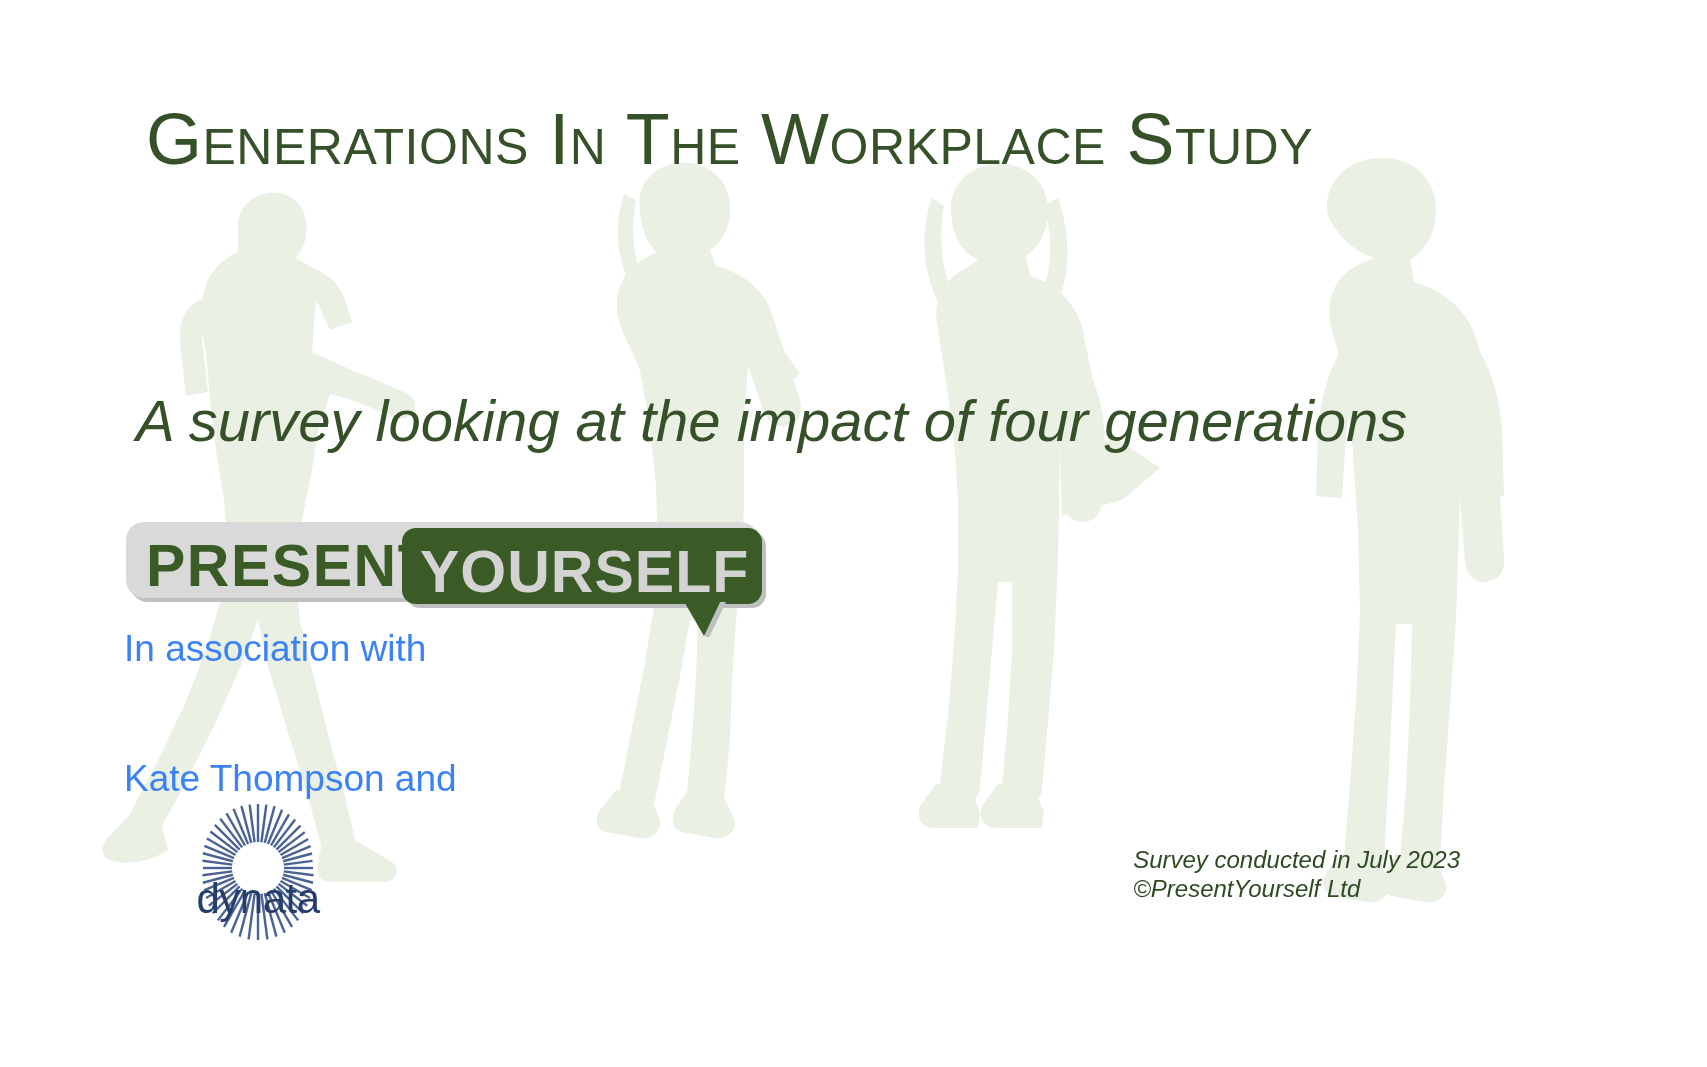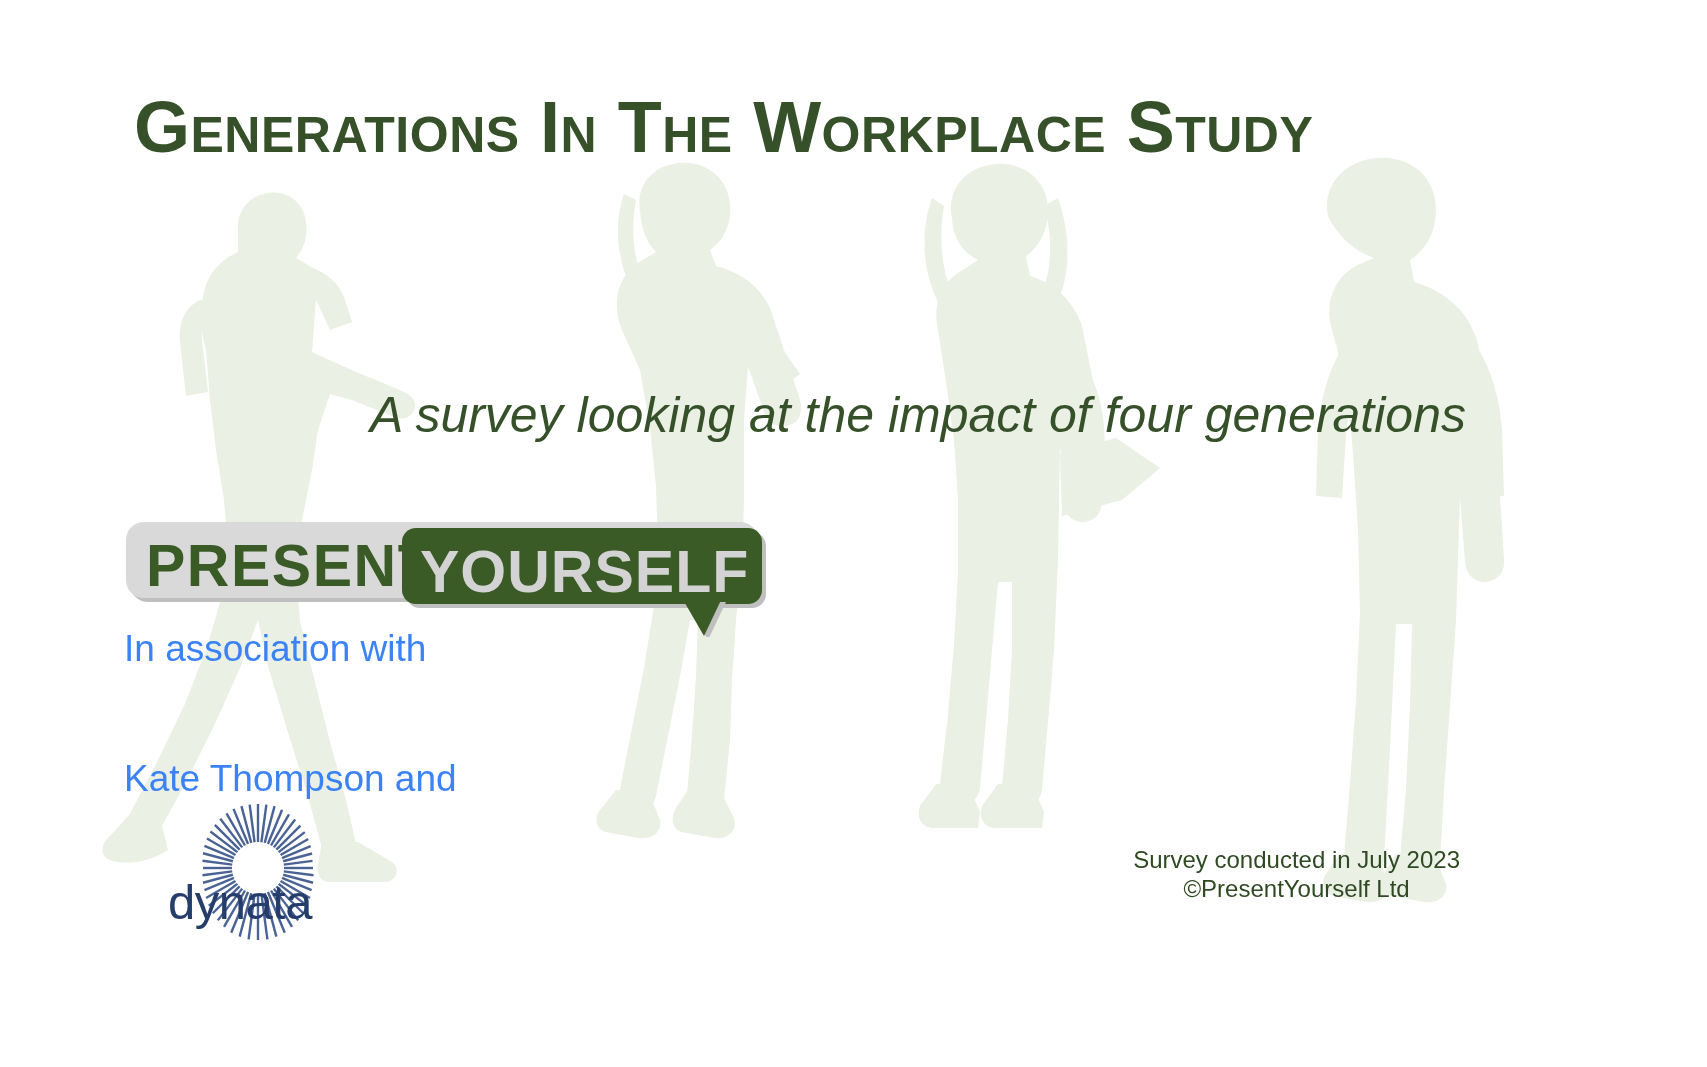--- a/index.html
+++ b/index.html
@@ -39,37 +39,36 @@
 
   #title {
     position: absolute;
     left: 134px;
     top: 82px;
     width: 1320px;
     color: #36512A;
     font-size: 72px;
     line-height: 1.27;
     font-variant: small-caps;
-    font-weight: bold;
+    font-weight: normal;
     letter-spacing: 0.5px;
-    margin: 0;
+    margin: 12px;
   }
 
   #subtitle {
     position: absolute;
     left: 136px;
     top: 383px;
     width: 1330px;
     color: #36512A;
-    font-size: 50px;
+    font-size: 58px;
     line-height: 1.30;
     font-style: italic;
     font-weight: normal;
     margin: 0;
-    text-align: right;
   }
 
   
   #py-logo {
     position: absolute;
     left: 122px;
     top: 512px;
     width: 700px;
     height: 125px;
   }
@@ -91,35 +90,36 @@
     left: 168px;
     top: 790px;
     width: 180px;
     height: 150px;
   }
   #dynata-wordmark {
     position: absolute;
     left: 168px;
     top: 878px;
     width: 180px;
-    text-align: left;
+    text-align: center;
     color: #253D6B;
-    font-size: 49px;
+    font-size: 42px;
     letter-spacing: -0.5px;
     font-weight: normal;
     line-height: 1;
   }
 
   
   #footer {
     position: absolute;
     right: 247px;
     top: 845px;
-    text-align: center;
+    text-align: left;
     color: #2F4A23;
+    font-style: italic;
     font-size: 24px;
     line-height: 1.22;
   }
   #footer div { white-space: nowrap; }
 </style>
 </head>
 <body>
 
 <div id="slide">
 

